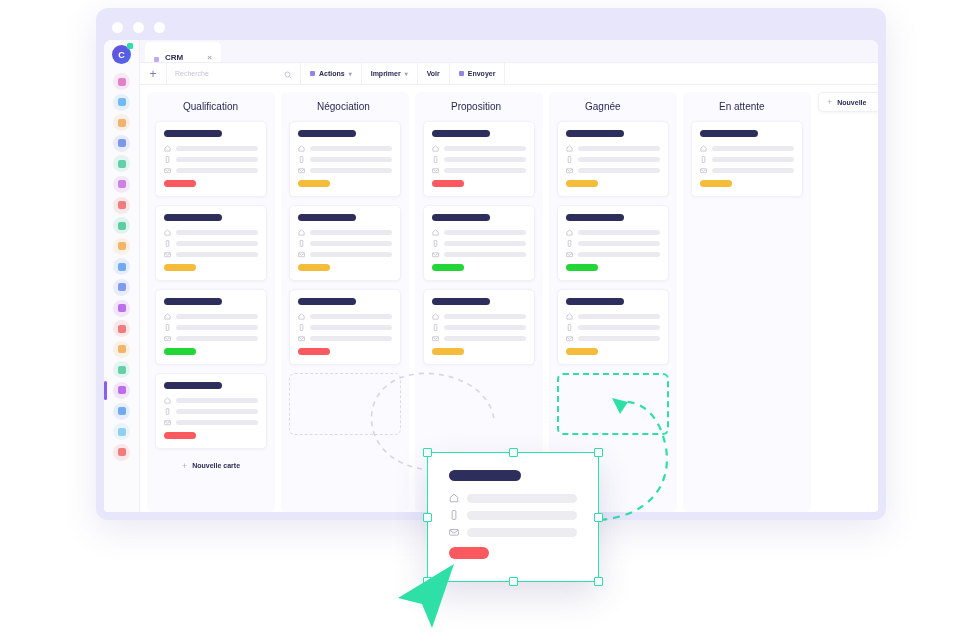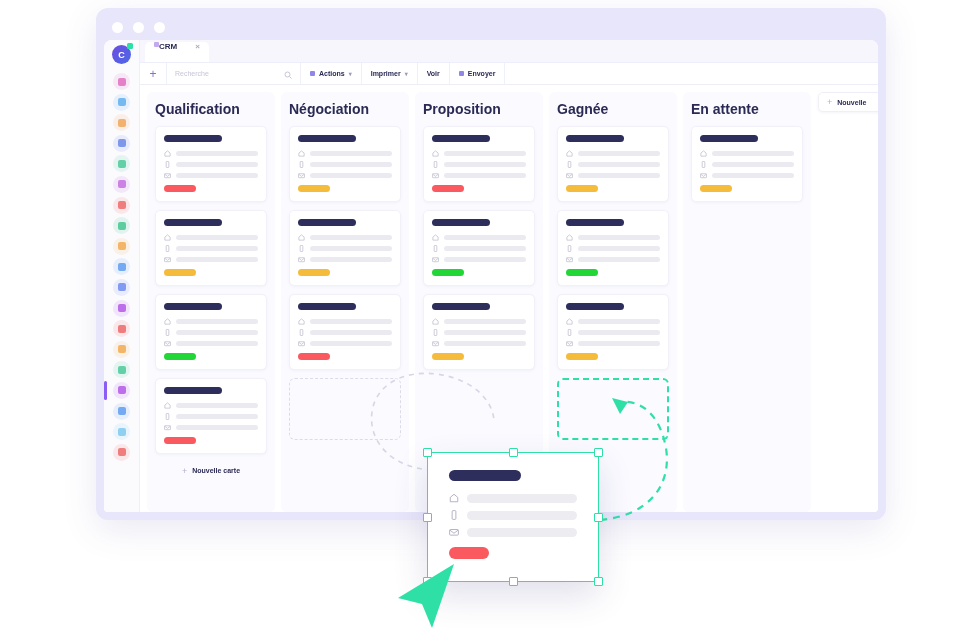--- a/index.html
+++ b/index.html
@@ -49,21 +49,21 @@
     width:2.5px; height:19px; border-radius:2px; background:#8b5cf6;
   }
 
   
   .tabbar{
     position:absolute; left:36px; top:0; right:0; height:23px;
     background:#f7f6fd; border-bottom:1px solid #eeeefa;
     display:flex; align-items:flex-end;
   }
   .tab{
-    display:flex; align-items:flex-start; 
+    display:flex; align-items:flex-end; gap:6px;
     height:20px; padding:0 9px; margin-left:5px;
     background:#ffffff; border-radius:5px 5px 0 0;
     font-size:8px; font-weight:700; color:#2a2a55;
   }
   .tab .fav{ width:5px; height:5px; border-radius:1px; background:#c3a8f2; }
   .tab .x{ color:#aaa8c5; font-size:8px; margin-left:18px; }
 
   .toolbar{
     position:absolute; left:36px; top:23px; right:0; height:22px;
     background:#ffffff; border-bottom:1px solid #eeeef7;
@@ -89,21 +89,21 @@
   
   .board{
     position:absolute; left:36px; top:45px; right:0; bottom:0;
     background:#ffffff; padding:7px 0 0 7px; display:flex; gap:6px;
     overflow:hidden;
   }
   .col{
     width:128px; background:#fafaff; border-radius:6px; padding:9px 8px;
     flex:0 0 auto; height:100%;
   }
-  .col-title{ font-size:14px; font-weight:700; color:#2a2a55; margin-bottom:9px; }
+  .col-title{ font-size:10px; font-weight:400; color:#2a2a55; margin-bottom:9px;margin-left:28px; }
 
   .card{
     background:#ffffff; border:1px solid #f2f1f9; border-radius:5px;
     padding:8px 8px 9px; margin-bottom:8px;
     box-shadow:0 1px 3px rgba(100,95,160,.06);
   }
   .card-title{ height:7px; width:62%; border-radius:4px; background:#2e2e5c; margin-bottom:8px; }
   .c-row{ display:flex; align-items:center; gap:5px; margin-bottom:4px; }
   .c-ico{ width:7px; height:7px; flex:0 0 7px; color:#b9b8cb; }
   .c-ico svg{ display:block; width:7px; height:7px; }

